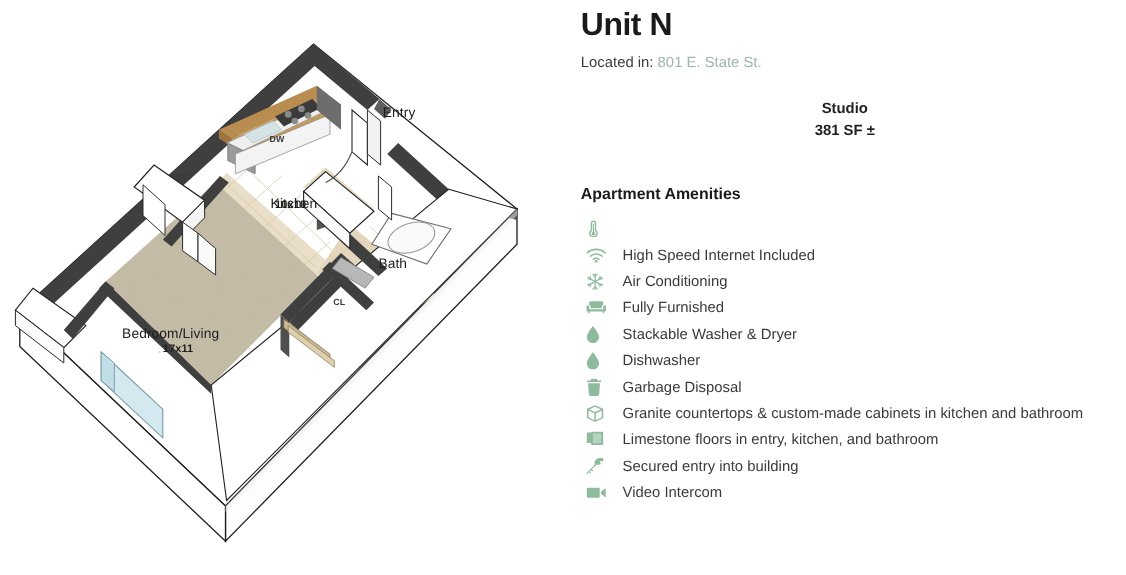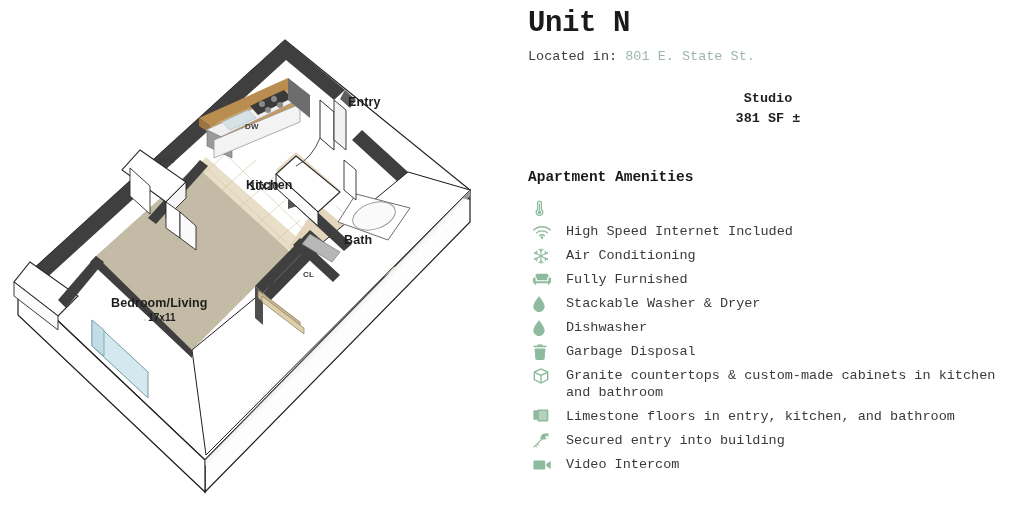--- a/index.html
+++ b/index.html
@@ -24,38 +24,37 @@
     width: 520px; height: 523px;
     flex: 0 0 520px;
     background: #ffffff;
     overflow: hidden;
   }
   .fp-svg { position: absolute; left: 0; top: 0; }
 
   .fp-label {
     position: absolute;
     font-family: "Liberation Sans", sans-serif;
-    font-weight: bold;
+    font-weight: normal;
     color: #1d1d1d;
     white-space: nowrap;
     letter-spacing: .1px;
     line-height: 1.15;
     text-align: center;
   }
   .fp-label.big   { font-size: 12.5px; }
   .fp-label.dim   { font-size: 10px; font-weight: bold; }
   .fp-label.small { font-size: 8px; font-weight: bold; color: #3a3a3a; }
 
   
   .details-pane {
     position: relative;
     width: 504px; height: 449px;
     flex: 0 0 504px;
     padding: 8px 16px 0 8px;
-    font-family: Liberation Mono, monospace;
   }
   .unit-title {
     font-size: 29px;
     font-weight: bold;
     color: #1a1a1a;
     letter-spacing: -0.4px;
     margin: 0 0 8px 0;
     line-height: 1.1;
   }
   .located-line {

